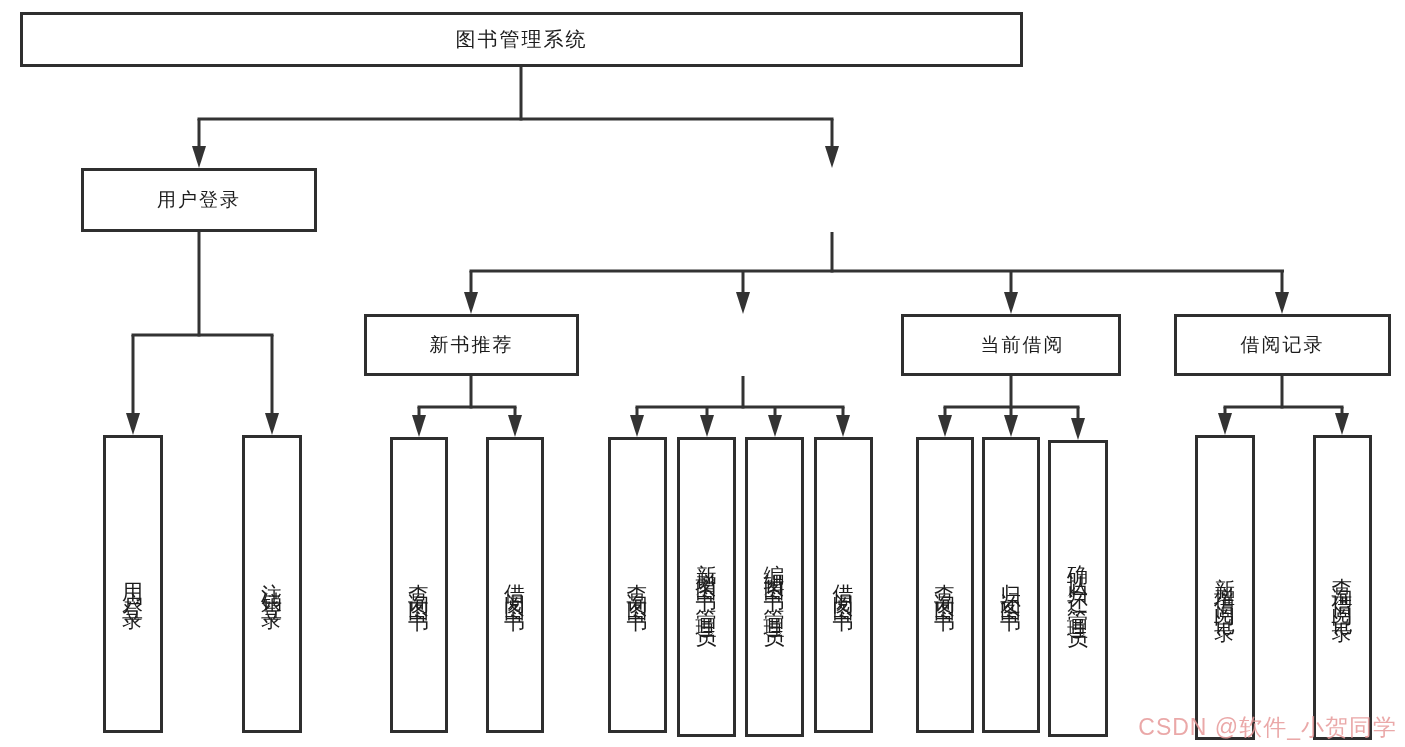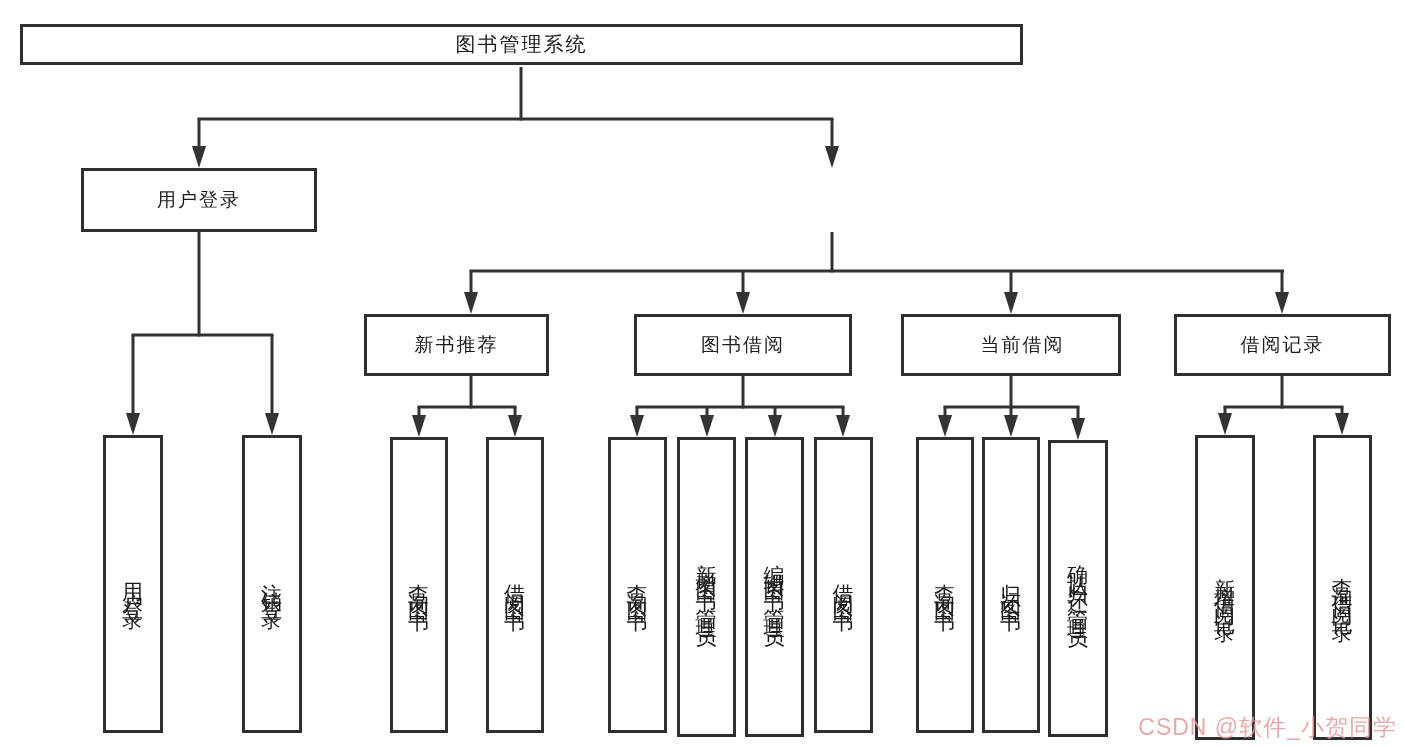--- a/index.html
+++ b/index.html
@@ -102,26 +102,25 @@
         <line x1="1223.5" y1="407" x2="1343.5" y2="407"></line>
         <line x1="1225" y1="407" x2="1225" y2="423"></line>
         <polygon points="1218,413 1232,413 1225,435" stroke="none"></polygon>
         <line x1="1342" y1="407" x2="1342" y2="423"></line>
         <polygon points="1335,413 1349,413 1342,435" stroke="none"></polygon>
       </g>
 
     </g>
   </svg>
 
-  <div class="node h-node root-node" style="left:20px;top:24px;width:1003px;height:41px;">图书管理系统</div>
+  <div class="node h-node root-node" style="left:20px;top:12px;width:1003px;height:55px;">图书管理系统</div>
 
   <div class="node h-node" style="left:81px;top:168px;width:236px;height:64px;">用户登录</div>
 
-  <div class="node h-node" style="left:364px;top:314px;width:185px;height:62px;">新书推荐</div>
-  <div class="node h-node" style="left:634px;top:314px;width:218px;height:62px;">图书借阅</div>
+  <div class="node h-node" style="left:364px;top:314px;width:215px;height:62px;">新书推荐</div>
   <div class="node h-node" style="left:901px;top:314px;width:220px;height:62px;padding-left:23px;">当前借阅</div>
   <div class="node h-node" style="left:1174px;top:314px;width:217px;height:62px;">借阅记录</div>
 
   <div class="node v-node" style="left:103px;top:435px;width:60px;height:298px;">用户登录</div>
   <div class="node v-node" style="left:242px;top:435px;width:60px;height:298px;">注销登录</div>
 
   <div class="node v-node" style="left:390px;top:437px;width:58px;height:296px;">查询图书</div>
   <div class="node v-node" style="left:486px;top:437px;width:58px;height:296px;">借阅图书</div>
 
   <div class="node v-node" style="left:608px;top:437px;width:59px;height:296px;">查询图书</div>

